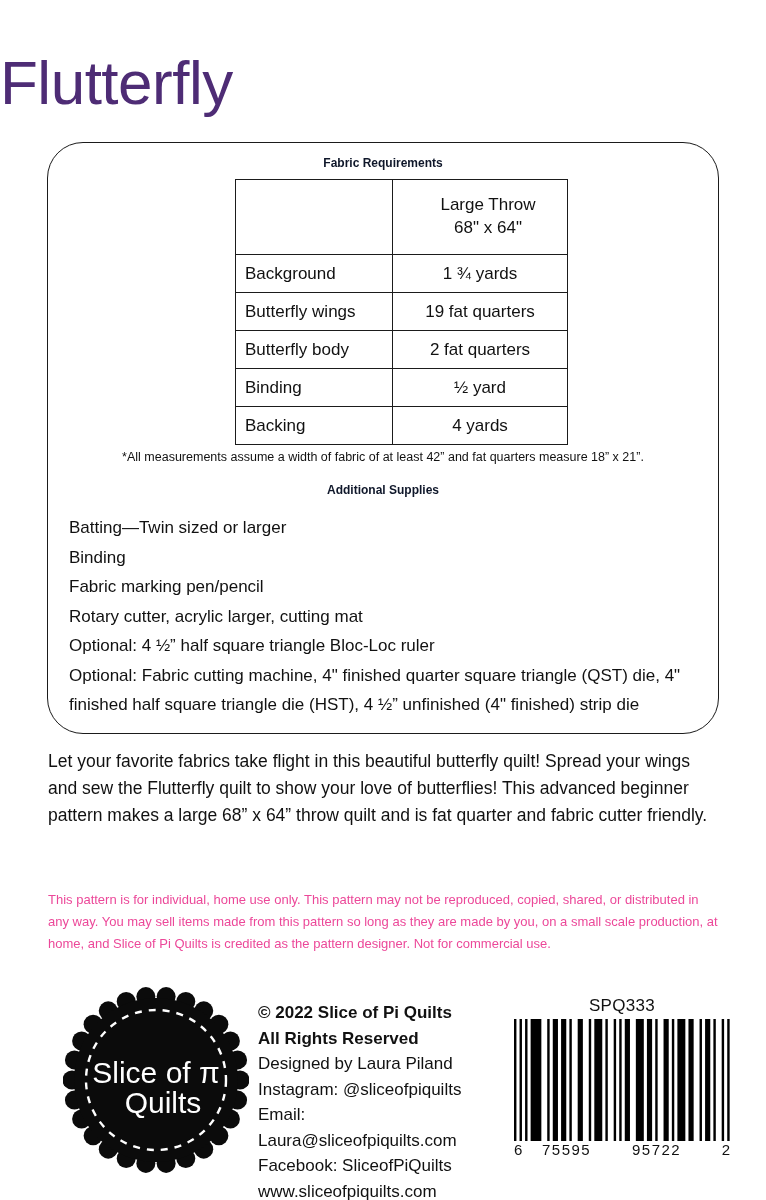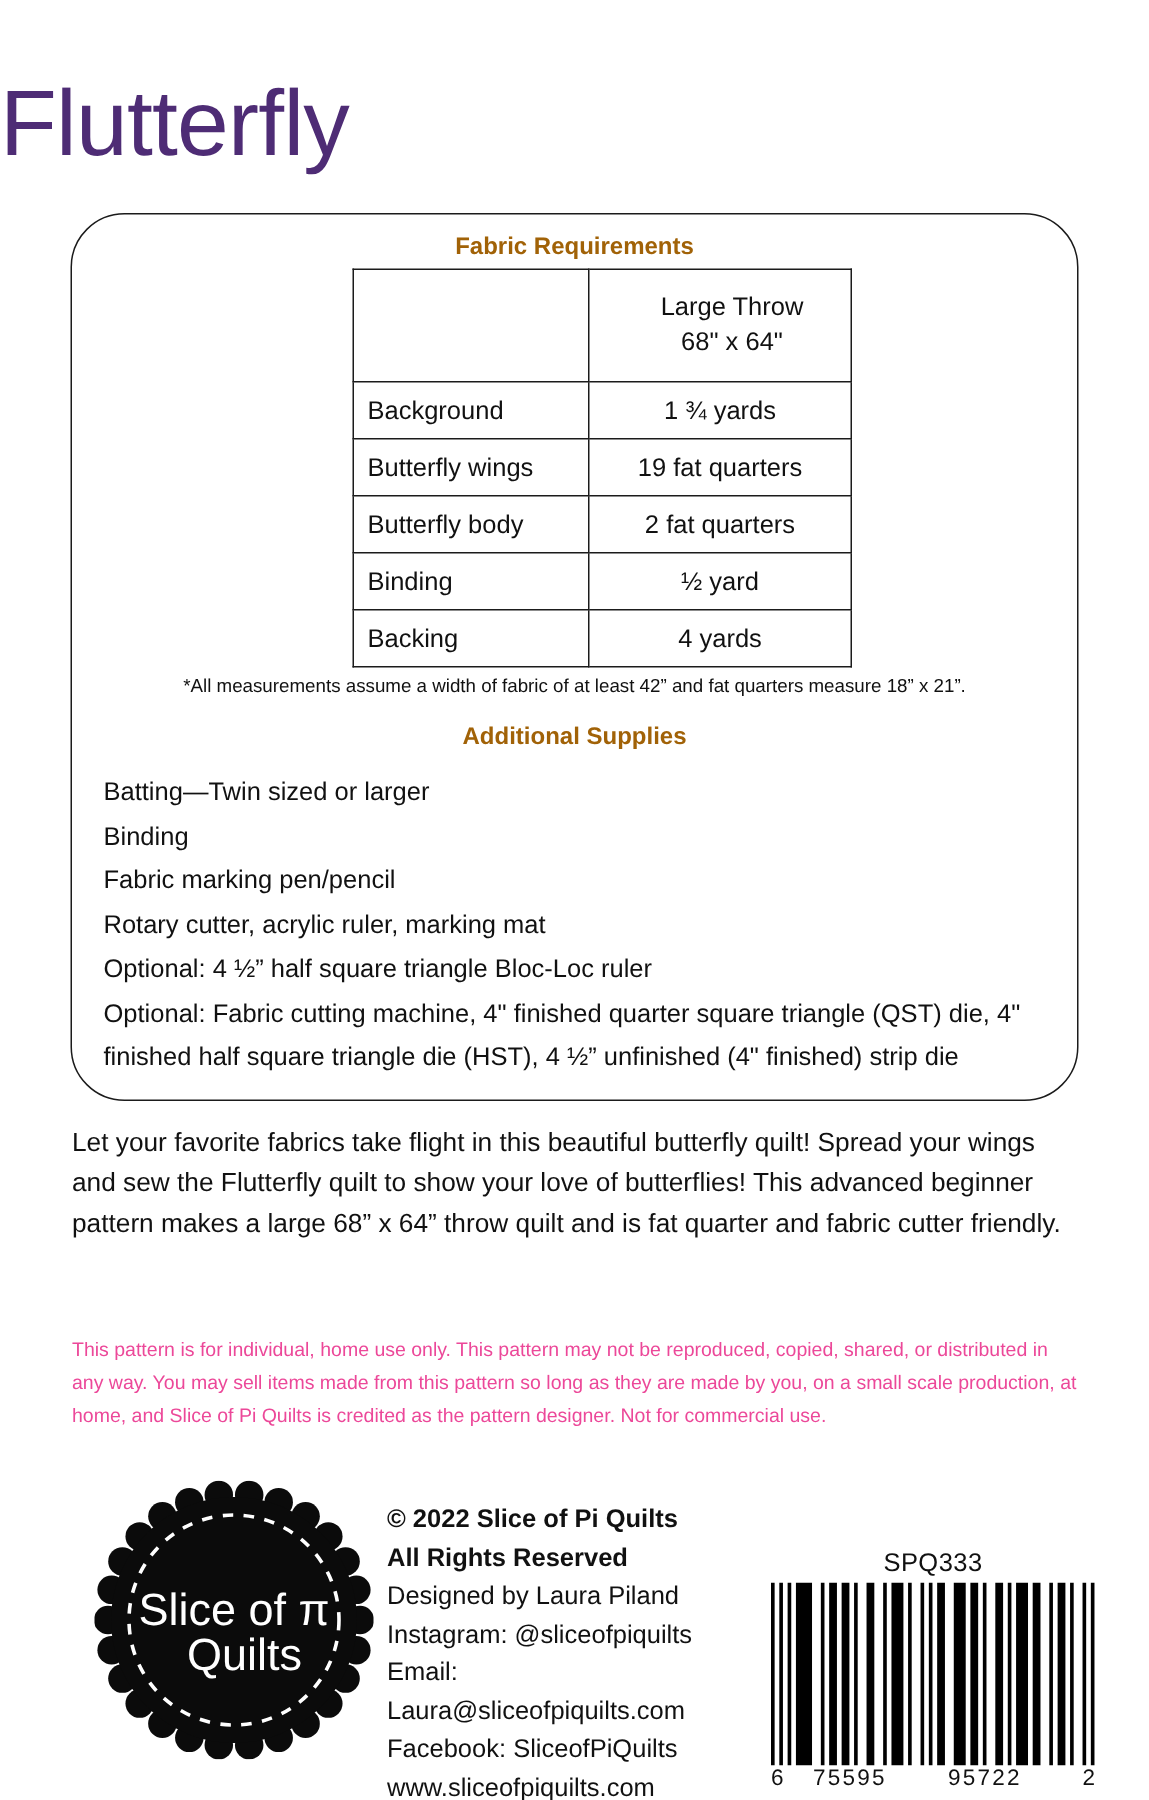--- a/index.html
+++ b/index.html
@@ -39,23 +39,23 @@
     height: 592px;
     border: 1.6px solid #1b1b1b;
     border-radius: 36px;
     box-sizing: border-box;
   }
 
   .section-heading {
     position: absolute;
     width: 100%;
     text-align: center;
-    font-size: 16px;
+    font-size: 12px;
     font-weight: bold;
-    color: #a16207;
+    color: #0f172a;
   }
   .heading-fabric { top: 13px; }
   .heading-supplies { top: 340px; }
 
   
   .fabric-table {
     position: absolute;
     left: 187px;
     top: 36px;
     width: 278px;
@@ -150,21 +150,20 @@
     color: #111;
   }
   .contact .bold { font-weight: bold; }
 
   
   .barcode-wrap {
     position: absolute;
     left: 508px;
     top: 10px;
     width: 228px;
-    margin-top: 36px;
   }
   .sku {
     text-align: center;
     font-size: 17px;
     color: #111;
     margin-bottom: 3px;
     letter-spacing: 0.3px;
   }
   .barcode {
     position: relative;
@@ -229,21 +228,21 @@
   </table>
 
   <div class="footnote">*All measurements assume a width of fabric of at least 42” and fat quarters measure 18” x 21”.</div>
 
   <div class="section-heading heading-supplies">Additional Supplies</div>
 
   <div class="supplies">
     <div>Batting—Twin sized or larger</div>
     <div>Binding</div>
     <div>Fabric marking pen/pencil</div>
-    <div>Rotary cutter, acrylic ruler, marking mat</div>
+    <div>Rotary cutter, acrylic larger, cutting mat</div>
     <div>Optional: 4 ½” half square triangle Bloc-Loc ruler</div>
     <div class="wrap">Optional: Fabric cutting machine, 4" finished quarter square triangle (QST) die, 4" finished half square triangle die (HST), 4 ½” unfinished (4" finished) strip die</div>
   </div>
 </div>
 
 <div class="description">Let your favorite fabrics take flight in this beautiful butterfly quilt! Spread your wings and sew the Flutterfly quilt to show your love of butterflies! This advanced beginner pattern makes a large 68” x 64” throw quilt and is fat quarter and fabric cutter friendly.</div>
 
 <div class="legal">This pattern is for individual, home use only. This pattern may not be reproduced, copied, shared, or distributed in any way. You may sell items made from this pattern so long as they are made by you, on a small scale production, at home, and Slice of Pi Quilts is credited as the pattern designer. Not for commercial use.</div>
 
 <div class="footer">

